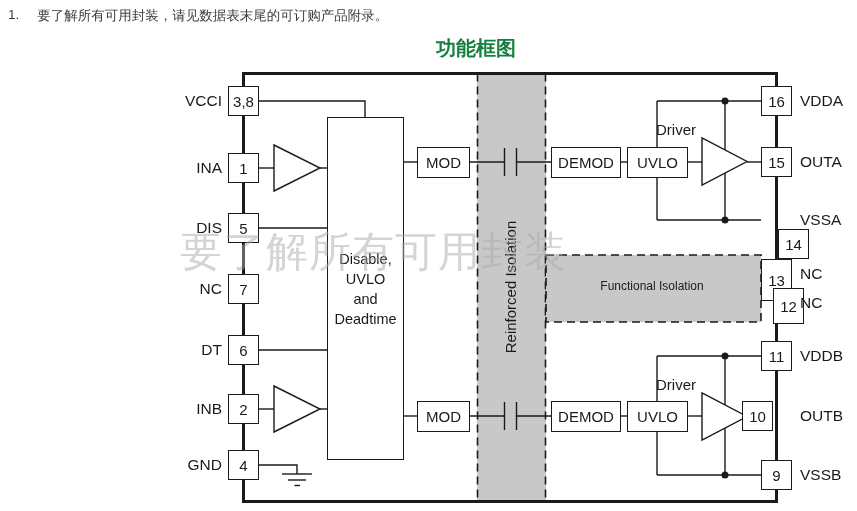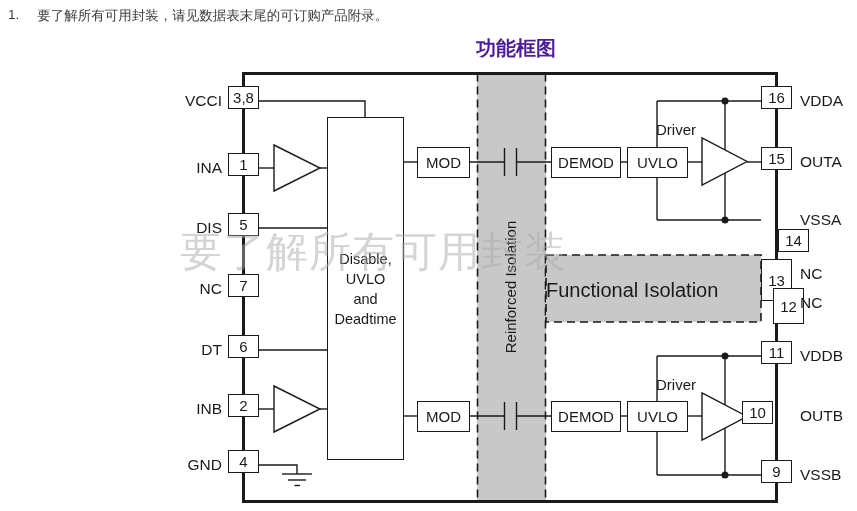--- a/index.html
+++ b/index.html
@@ -7,48 +7,48 @@
     position:relative;width:857px;height:511px;background:#ffffff;overflow:hidden;
     font-family:"Liberation Sans",sans-serif;color:#1a1a1a;
   }
   #wires{position:absolute;left:0;top:0;}
   .wire{stroke:#1a1a1a;stroke-width:1.4;fill:none;}
   .thick{stroke:#1a1a1a;stroke-width:3;fill:none;}
   .dash{stroke:#1a1a1a;stroke-width:1.6;fill:none;stroke-dasharray:8 5;}
   .tri{fill:#ffffff;stroke:#1a1a1a;stroke-width:1.4;}
   .dot{fill:#1a1a1a;stroke:none;}
   .pinbox{
-    position:absolute;box-sizing:border-box;width:31px;height:23px;
+    position:absolute;box-sizing:border-box;width:31px;height:30px;
     background:#fff;border:1.6px solid #1a1a1a;
     display:flex;align-items:center;justify-content:center;
     font-size:15px;z-index:10;
   }
   .fnbox{
     position:absolute;box-sizing:border-box;height:31px;
     background:#fff;border:1.5px solid #1a1a1a;
     display:flex;align-items:center;justify-content:center;
     font-size:15px;z-index:10;
   }
   .ctrlbox{
     position:absolute;box-sizing:border-box;left:327px;top:117px;width:77px;height:343px;
     background:#fff;border:1.5px solid #1a1a1a;
     display:flex;flex-direction:column;align-items:center;justify-content:center;
     font-size:14.5px;line-height:20px;text-align:center;z-index:10;
   }
   .pl{position:absolute;left:120px;width:102px;text-align:right;font-size:15.5px;z-index:10;}
   .pr{position:absolute;left:800px;width:56px;text-align:left;font-size:15.5px;z-index:10;}
   .drv{position:absolute;left:641px;width:70px;text-align:center;font-size:15px;z-index:6;}
-  .fiso{position:absolute;left:546px;top:279px;width:212px;font-size:20px;z-index:6;}
+  .fiso{position:absolute;left:546px;top:279px;width:212px;text-align:center;font-size:12px;z-index:6;}
   .riso{
     position:absolute;left:431px;top:277px;width:161px;height:20px;
     text-align:center;font-size:15px;transform:rotate(-90deg);z-index:6;
   }
   .title{
-    position:absolute;left:436px;top:35px;width:160px;text-align:center;
-    font-size:20px;font-weight:bold;font-family:"Liberation Serif",serif;color:#4c1d95;z-index:10;
+    position:absolute;left:436px;top:35px;width:160px;
+    font-size:20px;font-weight:bold;font-family:"Liberation Serif",serif;color:#15803d;z-index:10;
   }
   .note{
     position:absolute;left:8px;top:7px;font-size:13.5px;color:#3c3c3c;
     display:flex;white-space:nowrap;z-index:10;
   }
   .note .num{margin-right:18px;}
   .watermark{
     position:absolute;left:180px;top:224px;font-size:42px;letter-spacing:1px;
     color:#ababab;opacity:0.5;white-space:nowrap;z-index:50;pointer-events:none;
   }

